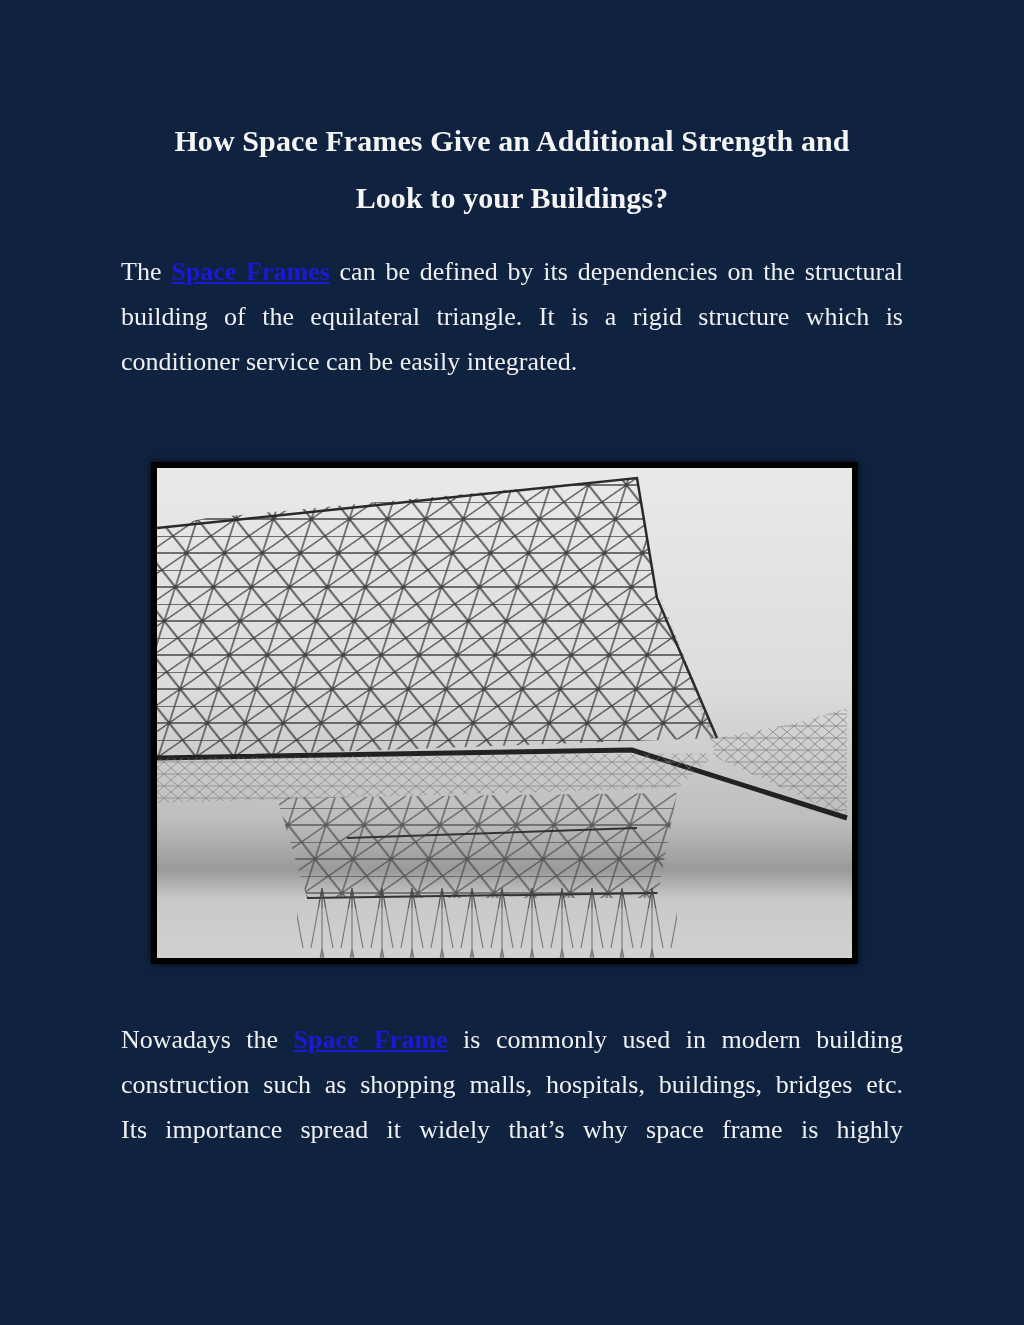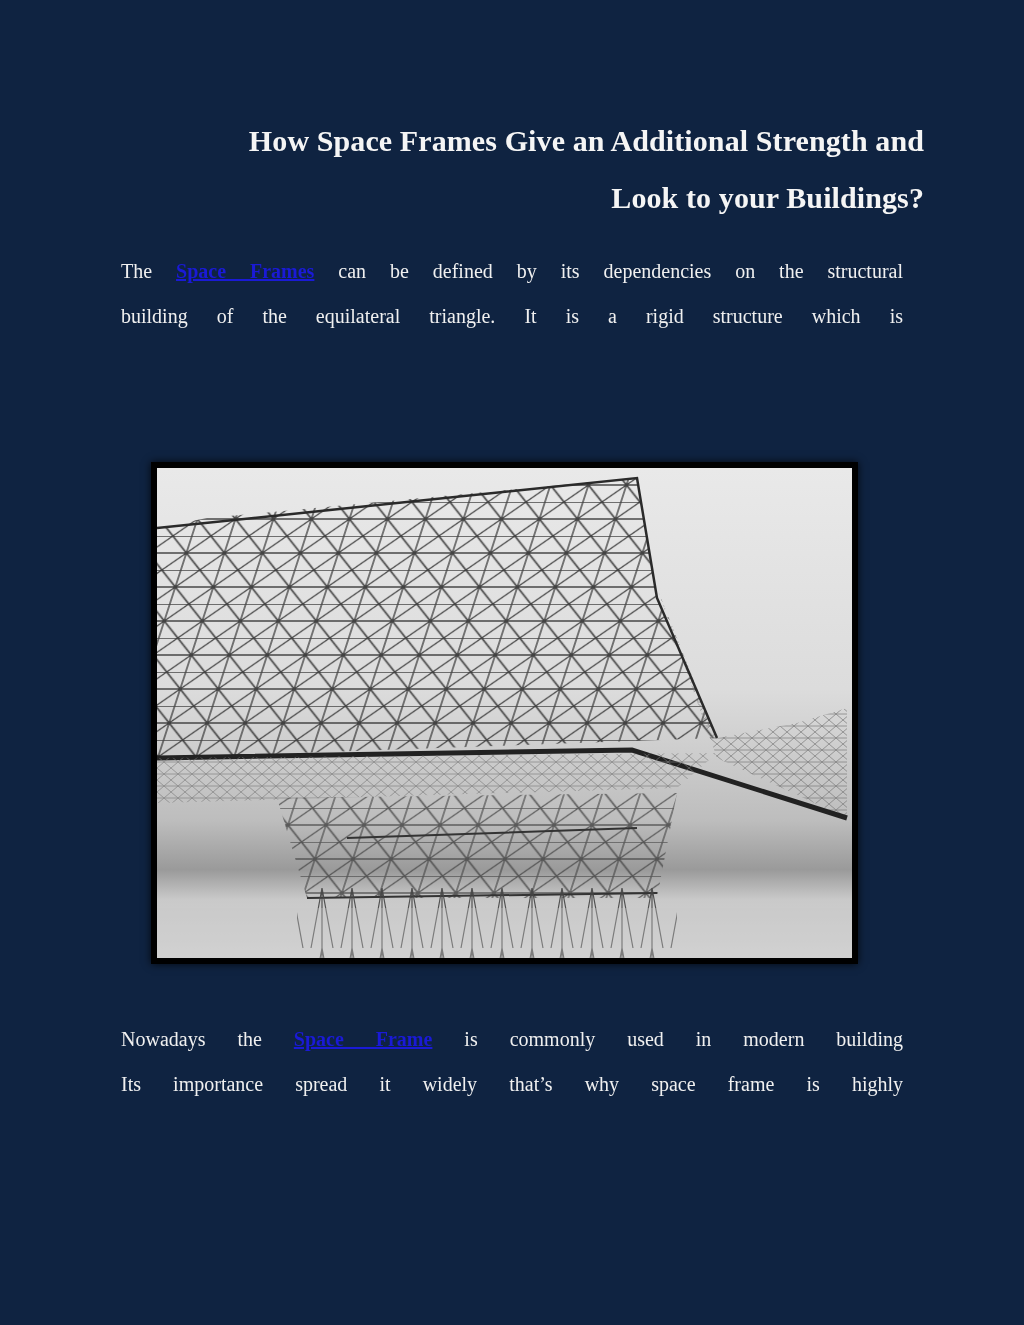--- a/index.html
+++ b/index.html
@@ -24,21 +24,21 @@
       font-weight: bold;
       font-size: 30px;
       line-height: 57px;
       color: #f5f5f5;
       letter-spacing: 0.1px;
     }
     .para {
       position: absolute;
       left: 121px;
       width: 782px;
-      font-size: 20px;
+      font-size: 26px;
       line-height: 45px;
       text-align: justify;
       color: #f0f0f0;
     }
     .para .line {
       display: block;
       text-align: justify;
       text-align-last: justify;
       white-space: nowrap;
     }
@@ -73,32 +73,33 @@
     }
     .figure svg {
       position: absolute;
       left: 0;
       top: 0;
     }
   </style>
 </head>
 <body>
 
-<h1 class="title" style="margin:0;text-align:right;">
+<h1 class="title" style="margin:0;">
   <span>How Space Frames Give an Additional Strength and</span><br>
   <span>Look to your Buildings?</span>
 </h1>
 
 <div class="para para1">
   <span class="line">
     <span>The</span>
     <a class="link" href="#">Space Frames</a>
     <span>can be defined by its dependencies on the structural</span>
   </span>
   <span class="line">building of the equilateral triangle. It is a rigid structure which is</span>
+  <span class="line last">conditioner service can be easily integrated.</span>
 </div>
 
 <div class="figure" title="Space frame structure model photograph">
   <div class="photo">
     <svg width="695" height="490" viewBox="0 0 695 490">
       <defs>
         <pattern id="lattice" width="38" height="34" patternUnits="userSpaceOnUse" patternTransform="skewX(-18)">
           <path d="M0 0 L38 34 M38 0 L0 34 M0 0 L38 0 M0 17 L38 17 M19 0 L19 34" stroke="#3a3a3a" stroke-width="1.4" fill="none"></path>
         </pattern>
         <pattern id="lattice-fine" width="14" height="12" patternUnits="userSpaceOnUse">
@@ -126,14 +127,15 @@
     </svg>
   </div>
 </div>
 
 <div class="para para2">
   <span class="line">
     <span>Nowadays the</span>
     <a class="link" href="#">Space Frame</a>
     <span>is commonly used in modern building</span>
   </span>
+  <span class="line">construction such as shopping malls, hospitals, buildings, bridges etc.</span>
   <span class="line">Its importance spread it widely that’s why space frame is highly</span>
 </div>
 
 </body></html>

